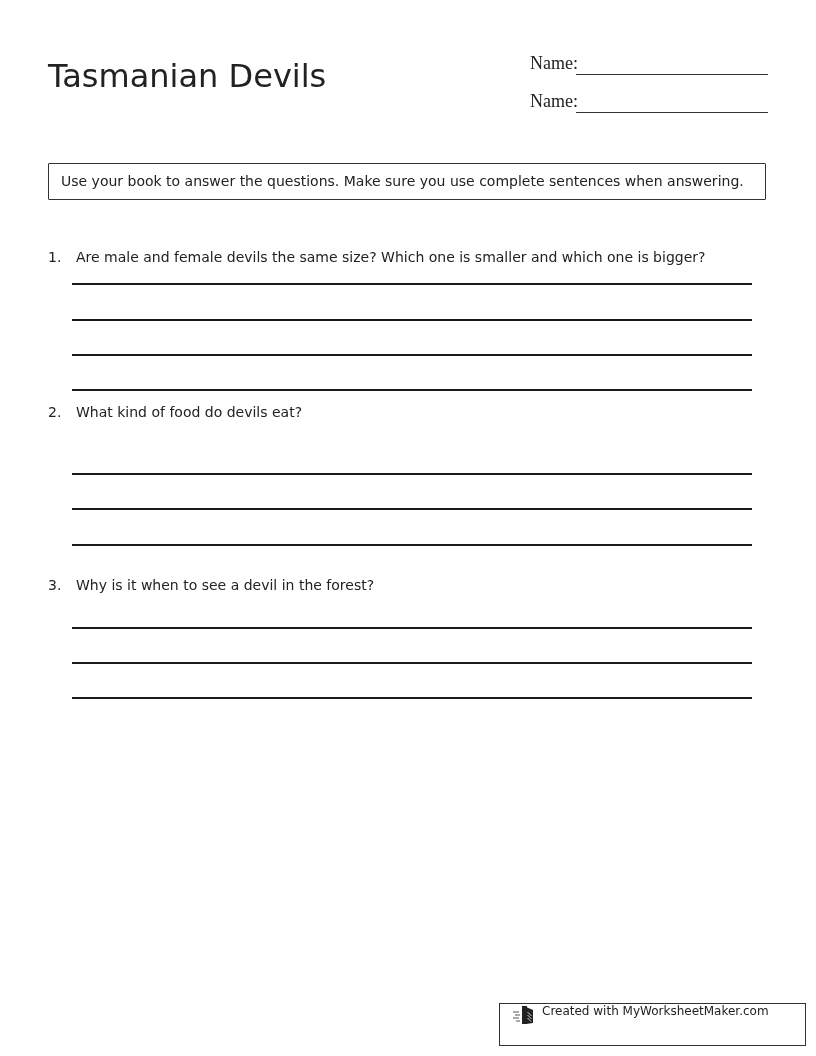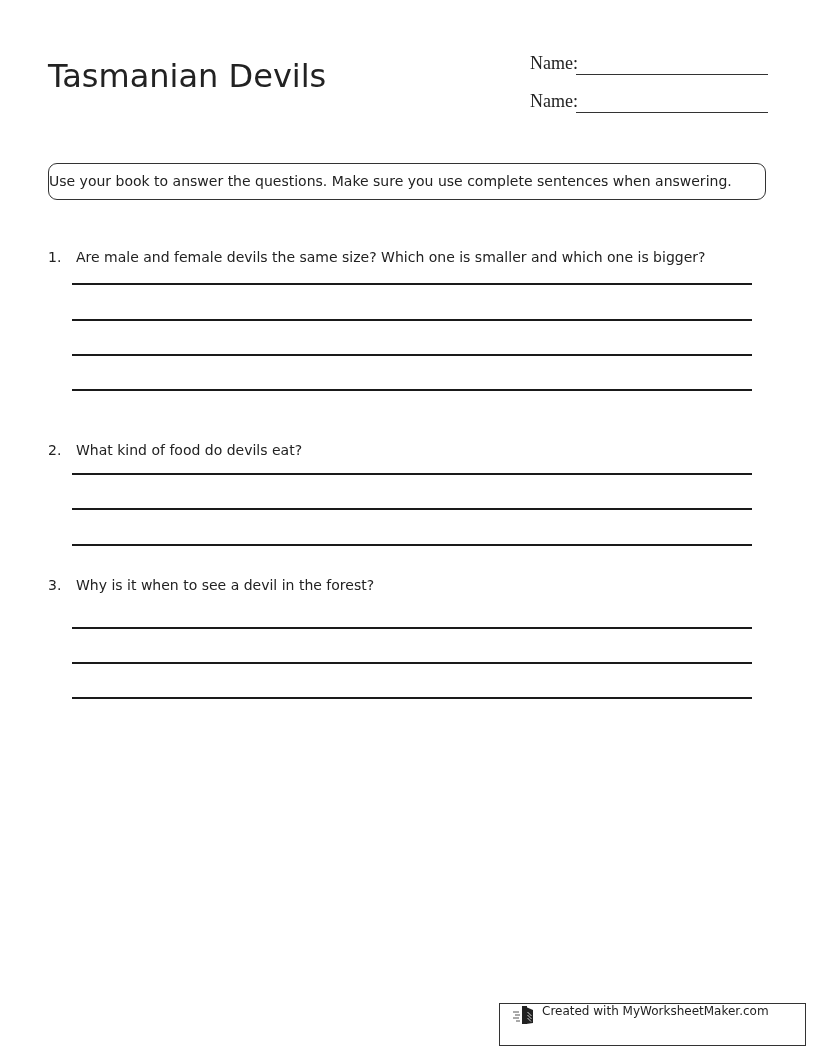--- a/index.html
+++ b/index.html
@@ -50,25 +50,25 @@
       height: 0;
       border-bottom: 1.5px solid #333333;
     }
     .instructions {
       position: absolute;
       left: 48px;
       top: 163px;
       width: 718px;
       height: 37px;
       border: 1px solid #333333;
-      border-radius: 9px;
+      border-radius: 1px;
       box-sizing: border-box;
       font-size: 14px;
       line-height: 35px;
-      padding-left: 0;
+      padding-left: 12px;
       color: #222222;
       white-space: nowrap;
     }
     .question {
       position: absolute;
       left: 48px;
       font-size: 14px;
       color: #222222;
       line-height: 20px;
       white-space: nowrap;
@@ -124,21 +124,21 @@
 <div class="instructions">Use your book to answer the questions. Make sure you use complete sentences when answering.</div>
 
 <div class="question" style="top:231px;margin-top:16px;">
   <span class="q-num">1.</span><span>Are male and female devils the same size? Which one is smaller and which one is bigger?</span>
 </div>
 <div class="answer-line" style="top:283px;"></div>
 <div class="answer-line" style="top:319px;"></div>
 <div class="answer-line" style="top:354px;"></div>
 <div class="answer-line" style="top:389px;"></div>
 
-<div class="question" style="top:440px;">
+<div class="question" style="top:402px;">
   <span class="q-num">2.</span><span>What kind of food do devils eat?</span>
 </div>
 <div class="answer-line" style="top:473px;"></div>
 <div class="answer-line" style="top:508px;"></div>
 <div class="answer-line" style="top:544px;"></div>
 
 <div class="question" style="top:575px;">
   <span class="q-num">3.</span><span>Why is it when to see a devil in the forest?</span>
 </div>
 <div class="answer-line" style="top:627px;"></div>

